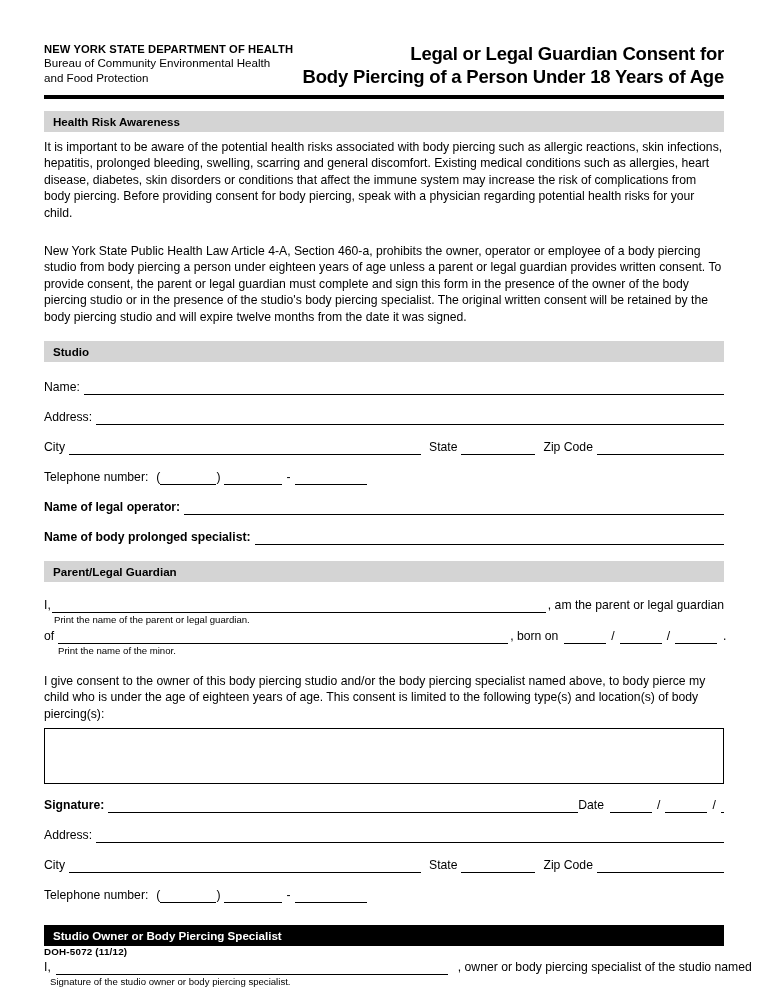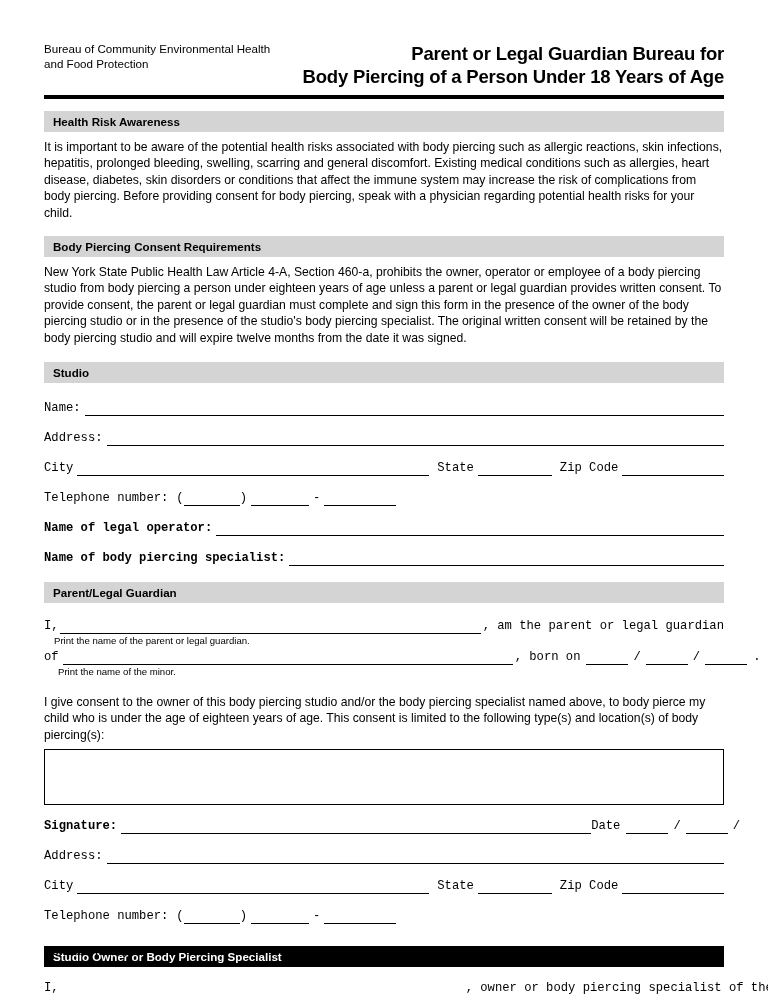--- a/index.html
+++ b/index.html
@@ -94,21 +94,21 @@
 
   
   .frow {
     display: flex;
     align-items: flex-end;
     font-size: 12.2px;
     line-height: 15px;
     width: 680px;
     white-space: nowrap;
   }
-  .lbl { flex: 0 0 auto; font-family: Liberation Mono, monospace; }
+  .lbl { flex: 0 0 auto; }
   .lbl.bold { font-weight: bold; }
   .fill {
     flex: 1 1 auto;
     border-bottom: 1.4px solid #000;
     height: 13px;
     margin-left: 4px;
   }
   .seg {
     flex: 0 0 auto;
     border-bottom: 1.4px solid #000;
@@ -144,36 +144,36 @@
   }
 </style>
 </head>
 <body>
 
 <div class="page">
   <div class="content">
 
     <div class="masthead">
       <div class="agency">
+        <div class="agency-line1">NEW YORK STATE DEPARTMENT OF HEALTH</div>
         <div class="agency-line2">Bureau of Community Environmental Health</div>
         <div class="agency-line3">and Food Protection</div>
       </div>
       <div class="form-title">
-        <div>Parent or Legal Guardian Bureau for</div>
+        <div>Legal or Legal Guardian Consent for</div>
         <div>Body Piercing of a Person Under 18 Years of Age</div>
       </div>
       <div class="rule-thick"></div>
     </div>
 
     <div style="height:12px"></div>
     <div class="bar">Health Risk Awareness</div>
     <div class="para">It is important to be aware of the potential health risks associated with body piercing such as allergic reactions, skin infections, hepatitis, prolonged bleeding, swelling, scarring and general discomfort. Existing medical conditions such as allergies, heart disease, diabetes, skin disorders or conditions that affect the immune system may increase the risk of complications from body piercing. Before providing consent for body piercing, speak with a physician regarding potential health risks for your child.</div>
 
     <div style="height:15px"></div>
-    <div class="bar">Body Piercing Consent Requirements</div>
     <div class="para">New York State Public Health Law Article 4-A, Section 460-a, prohibits the owner, operator or employee of a body piercing studio from body piercing a person under eighteen years of age unless a parent or legal guardian provides written consent. To provide consent, the parent or legal guardian must complete and sign this form in the presence of the owner of the body piercing studio or in the presence of the studio's body piercing specialist. The original written consent will be retained by the body piercing studio and will expire twelve months from the date it was signed.</div>
 
     <div style="height:16px"></div>
     <div class="bar">Studio</div>
 
     <div style="height:18px"></div>
     <div class="frow">
       <span class="lbl">Name:</span>
       <span class="fill"></span>
     </div>
@@ -211,21 +211,21 @@
     </div>
 
     <div style="height:15px"></div>
     <div class="frow">
       <span class="lbl bold">Name of legal operator:</span>
       <span class="fill"></span>
     </div>
 
     <div style="height:15px"></div>
     <div class="frow">
-      <span class="lbl bold">Name of body piercing specialist:</span>
+      <span class="lbl bold">Name of body prolonged specialist:</span>
       <span class="fill"></span>
     </div>
 
     <div style="height:16px"></div>
     <div class="bar">Parent/Legal Guardian</div>
 
     <div style="height:16px"></div>
     <div class="capwrap">
       <div class="frow">
         <span class="lbl">I,</span>

